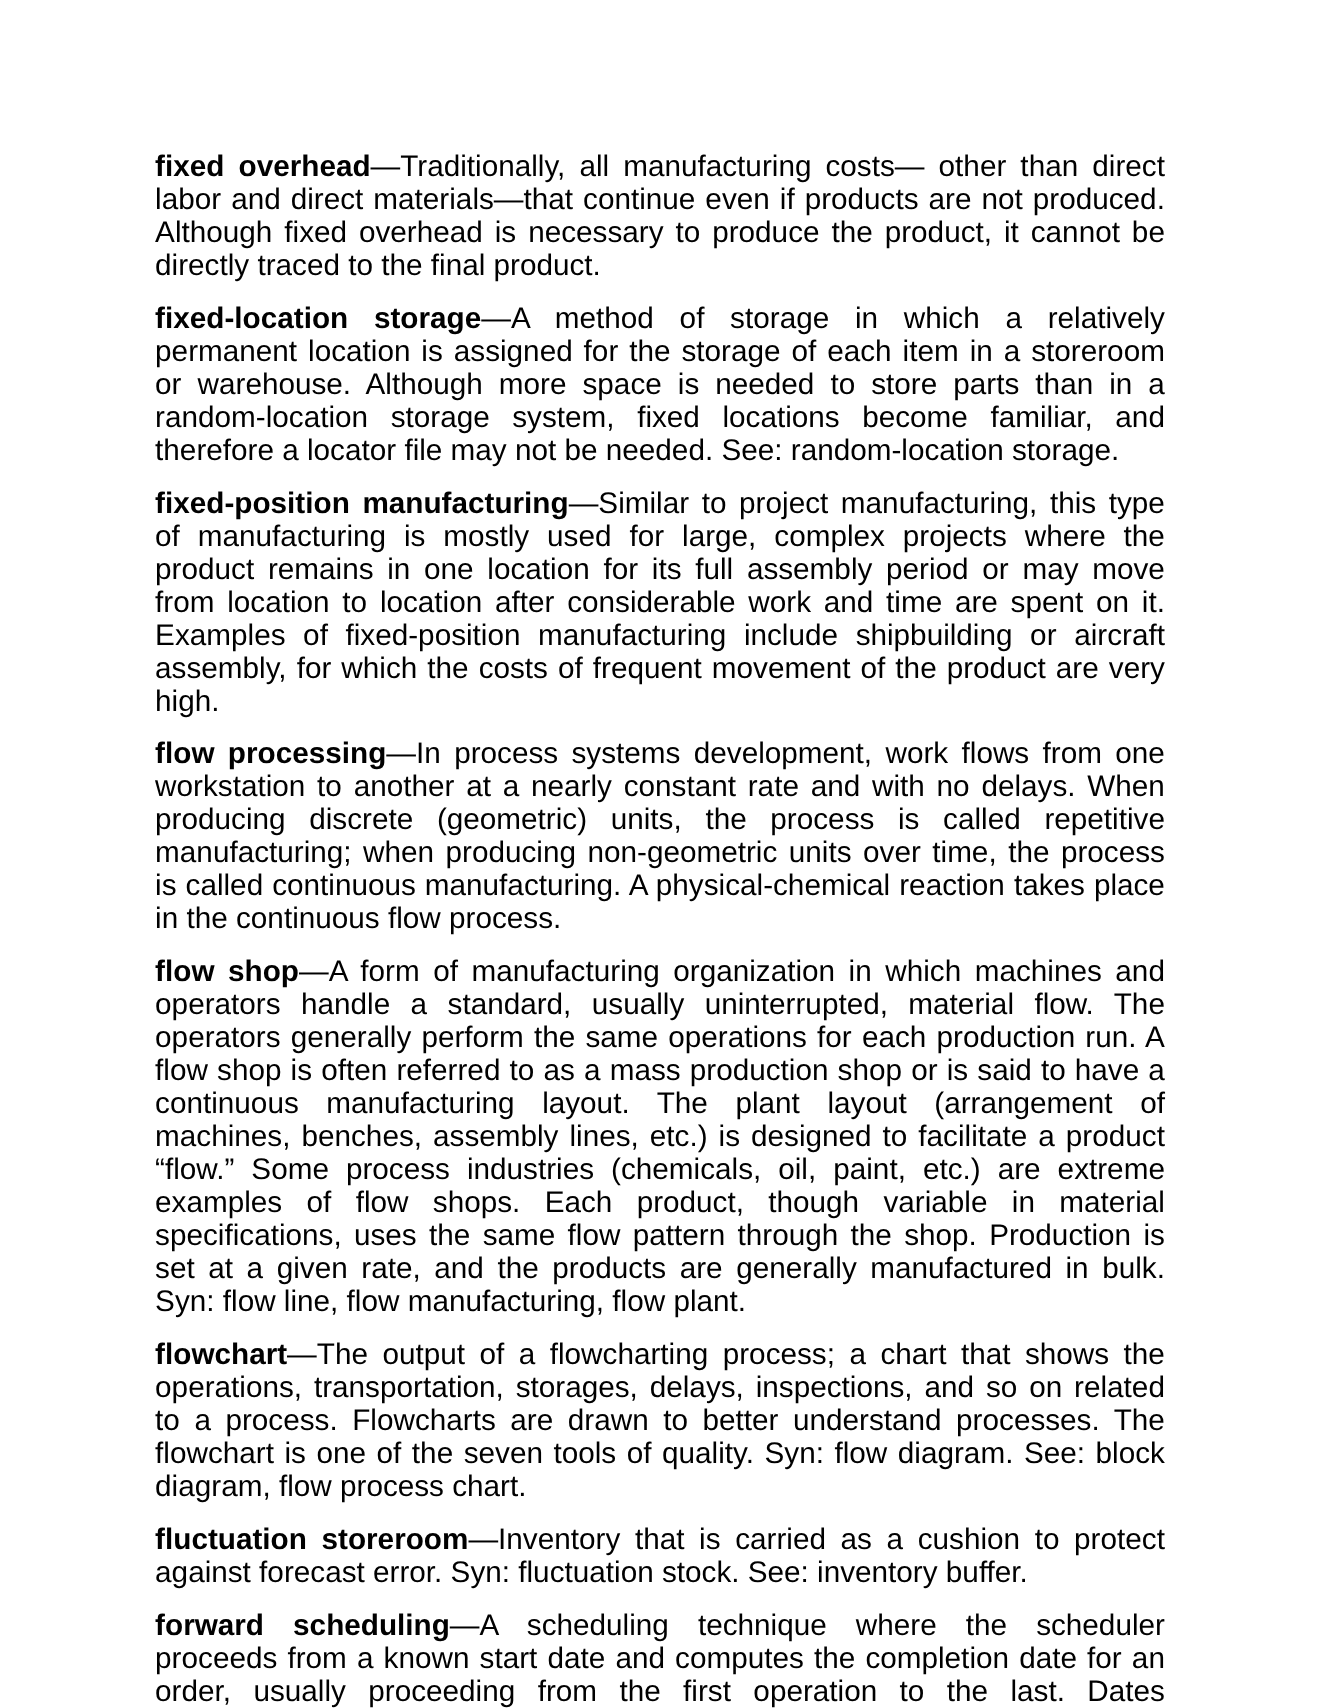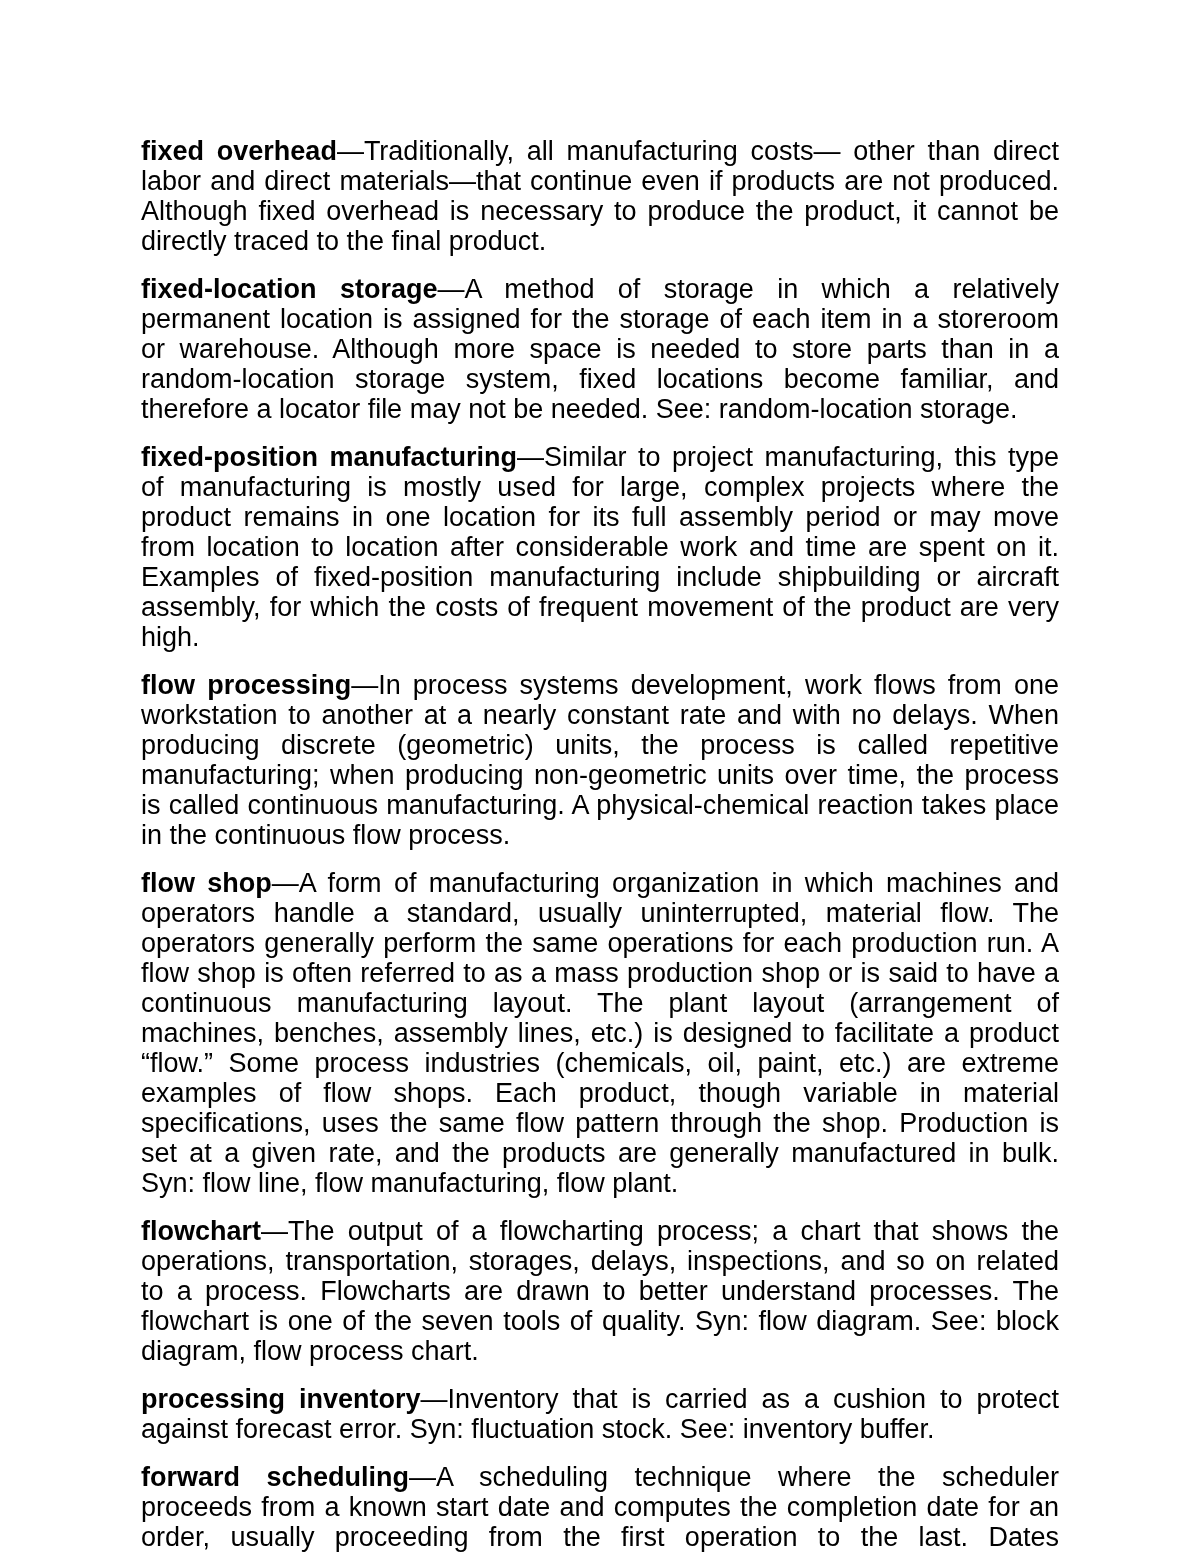--- a/index.html
+++ b/index.html
@@ -47,18 +47,18 @@
     <p class="entry"><span class="term">fixed-location storage</span><span class="def">—A method of storage in which a relatively permanent location is assigned for the storage of each item in a storeroom or warehouse. Although more space is needed to store parts than in a random-location storage system, fixed locations become familiar, and therefore a locator file may not be needed. See: random-location storage.</span></p>
 
     <p class="entry"><span class="term">fixed-position manufacturing</span><span class="def">—Similar to project manufacturing, this type of manufacturing is mostly used for large, complex projects where the product remains in one location for its full assembly period or may move from location to location after considerable work and time are spent on it. Examples of fixed-position manufacturing include shipbuilding or aircraft assembly, for which the costs of frequent movement of the product are very high.</span></p>
 
     <p class="entry"><span class="term">flow processing</span><span class="def">—In process systems development, work flows from one workstation to another at a nearly constant rate and with no delays. When producing discrete (geometric) units, the process is called repetitive manufacturing; when producing non-geometric units over time, the process is called continuous manufacturing. A physical-chemical reaction takes place in the continuous flow process.</span></p>
 
     <p class="entry"><span class="term">flow shop</span><span class="def">—A form of manufacturing organization in which machines and operators handle a standard, usually uninterrupted, material flow. The operators generally perform the same operations for each production run. A flow shop is often referred to as a mass production shop or is said to have a continuous manufacturing layout. The plant layout (arrangement of machines, benches, assembly lines, etc.) is designed to facilitate a product “flow.” Some process industries (chemicals, oil, paint, etc.) are extreme examples of flow shops. Each product, though variable in material specifications, uses the same flow pattern through the shop. Production is set at a given rate, and the products are generally manufactured in bulk. Syn: flow line, flow manufacturing, flow plant.</span></p>
 
     <p class="entry"><span class="term">flowchart</span><span class="def">—The output of a flowcharting process; a chart that shows the operations, transportation, storages, delays, inspections, and so on related to a process. Flowcharts are drawn to better understand processes. The flowchart is one of the seven tools of quality. Syn: flow diagram. See: block diagram, flow process chart.</span></p>
 
-    <p class="entry"><span class="term">processing inventory</span><span class="def">—Inventory that is carried as a cushion to protect against forecast error. Syn: fluctuation stock. See: inventory buffer.</span></p>
+    <p class="entry"><span class="term">fluctuation storeroom</span><span class="def">—Inventory that is carried as a cushion to protect against forecast error. Syn: fluctuation stock. See: inventory buffer.</span></p>
 
     <p class="entry"><span class="term">forward scheduling</span><span class="def">—A scheduling technique where the scheduler proceeds from a known start date and computes the completion date for an order, usually proceeding from the first operation to the last. Dates generated by this technique are generally the earliest start dates for operations. See: forward pass. Ant: back scheduling.</span></p>
 
   </div>
 </div>
 
 </body></html>

